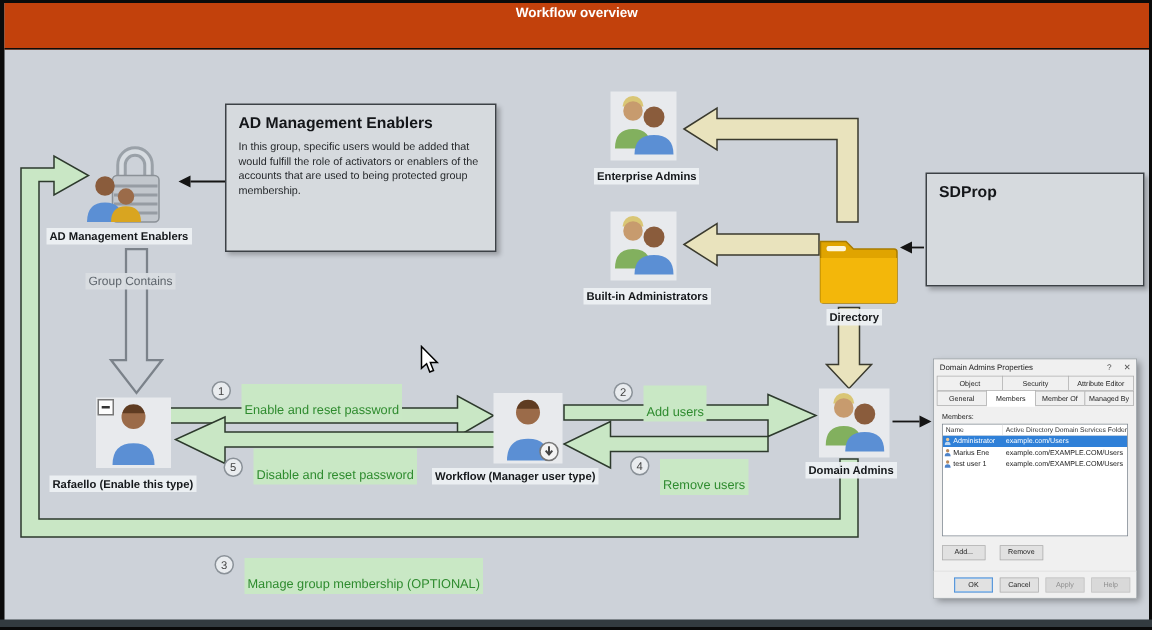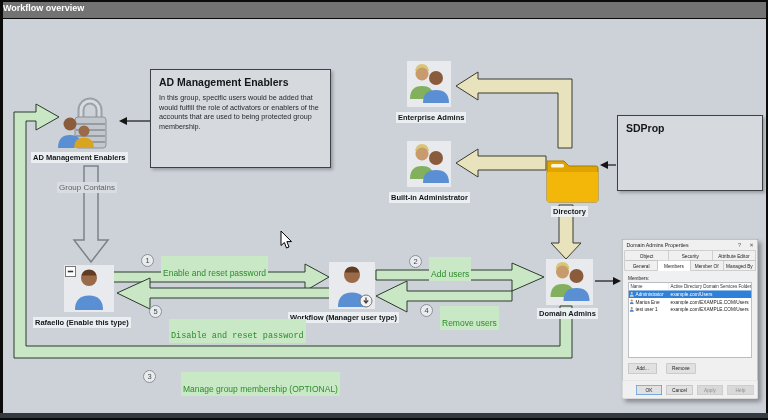--- a/index.html
+++ b/index.html
@@ -7,22 +7,22 @@
   #root {
     position:relative; width:768px; height:420px; overflow:hidden;
     background:#cdd2d9; font-family:"Liberation Sans", sans-serif;
   }
   .abs { position:absolute; }
   
   .border-top    { left:0; top:0; width:768px; height:2px; background:#0b0b0b; }
   .border-left   { left:0; top:0; width:3px; height:420px; background:#0b0b0b; }
   .border-right  { left:766px; top:0; width:2px; height:420px; background:#0b0b0b; }
   .titlebar {
-    left:3px; top:2px; width:763px; height:17px; background:#737373;
-    color:#fff; font-size:9px; font-weight:bold; text-align:left; line-height:13px;
+    left:3px; top:2px; width:763px; height:31px; background:#c2410c;
+    color:#fff; font-size:9px; font-weight:bold; text-align:center; line-height:13px;
     border-bottom:1px solid #0b0b0b;
   }
   .bottombar { left:0; top:413px; width:768px; height:7px; background:#333b40; border-bottom:2px solid #0a0a0a; }
 
   svg.overlay { left:0; top:0; width:768px; height:420px; pointer-events:none; }
 
   .tile { background:#e8eaed; }
   .node-label {
     font-size:7.5px; font-weight:bold; color:#15181b; white-space:nowrap;
     background:rgba(238,241,244,0.92); padding:0 2px; line-height:11px;
@@ -195,48 +195,48 @@
       <path d="M15.5,10.5 q1.5,-6 7.5,-6 q6,0 7.5,6 z" fill="#5f3c22"></path>
       <path d="M9,45 q0,-14.5 14,-14.5 q14,0 14,14.5 z" fill="#5b8fd4"></path>
       <circle cx="37" cy="39" r="6" fill="#f3f3f3" stroke="#777"></circle>
       <path d="M37,35.5 v5 M34.8,38.4 L37,41 L39.2,38.4" fill="none" stroke="#444" stroke-width="1.3"></path>
     </svg>
   </div>
 
   <div class="abs node-label" style="left:31px; top:152px;">AD Management Enablers</div>
   <div class="abs soft-label" style="left:57px; top:182px;">Group Contains</div>
   <div class="abs node-label" style="left:396px; top:112px;">Enterprise Admins</div>
-  <div class="abs node-label" style="left:389px; top:192px;">Built-in Administrator</div>
+  <div class="abs node-label" style="left:389px; top:192px;">Built-in Administrators</div>
   <div class="abs node-label" style="left:551px; top:206px;">Directory</div>
   <div class="abs node-label" style="left:537px; top:308px;">Domain Admins</div>
   <div class="abs node-label" style="left:33px; top:317px;">Rafaello (Enable this type)</div>
   <div class="abs node-label" style="left:288px; top:312px;">Workflow (Manager user type)</div>
 
   <div class="abs callout" style="left:150px; top:69px; width:181px; height:99px;">
     <h3>AD Management Enablers</h3>
     <p>In this group, specific users would be added that would fulfill the role of activators or enablers of the accounts that are used to being protected group membership.</p>
   </div>
   <div class="abs callout" style="left:617px; top:115px; width:146px; height:76px;">
     <h3>SDProp</h3>
   </div>
 
   <div class="abs step-num" style="left:141px; top:254px;">1</div>
   <div class="abs step-text" style="left:161px; top:256px;">Enable and reset password</div>
 
   <div class="abs step-num" style="left:409px; top:255px;">2</div>
   <div class="abs step-text" style="left:429px; top:257px;">Add users</div>
 
   <div class="abs step-num" style="left:143px; top:370px;">3</div>
-  <div class="abs step-text" style="left:163px; top:372px;margin-left:18px;">Manage group membership (OPTIONAL)</div>
+  <div class="abs step-text" style="left:163px; top:372px;">Manage group membership (OPTIONAL)</div>
 
   <div class="abs step-num" style="left:420px; top:304px;">4</div>
   <div class="abs step-text" style="left:440px; top:306px;">Remove users</div>
 
   <div class="abs step-num" style="left:149px; top:305px;">5</div>
-  <div class="abs step-text" style="left:169px; top:319px;font-family:Liberation Mono, monospace;">Disable and reset password</div>
+  <div class="abs step-text" style="left:169px; top:299px;">Disable and reset password</div>
 
   <div class="abs dialog">
     <div class="dlg-title">
       <span>Domain Admins Properties</span>
       <span class="spacer"></span>
       <span class="dlg-cap">?</span>
       <span class="dlg-cap">✕</span>
     </div>
     <div class="tabs row1">
       <span class="tab">Object</span>

